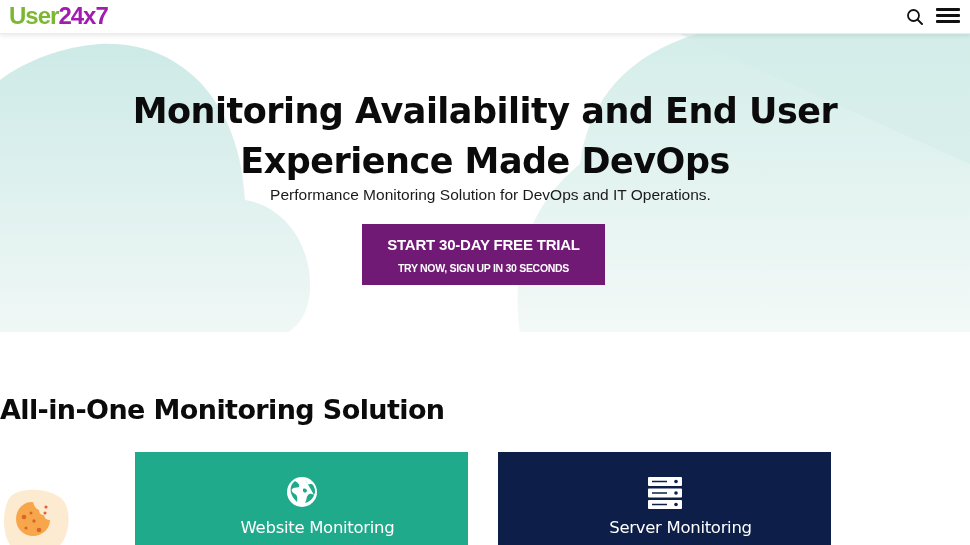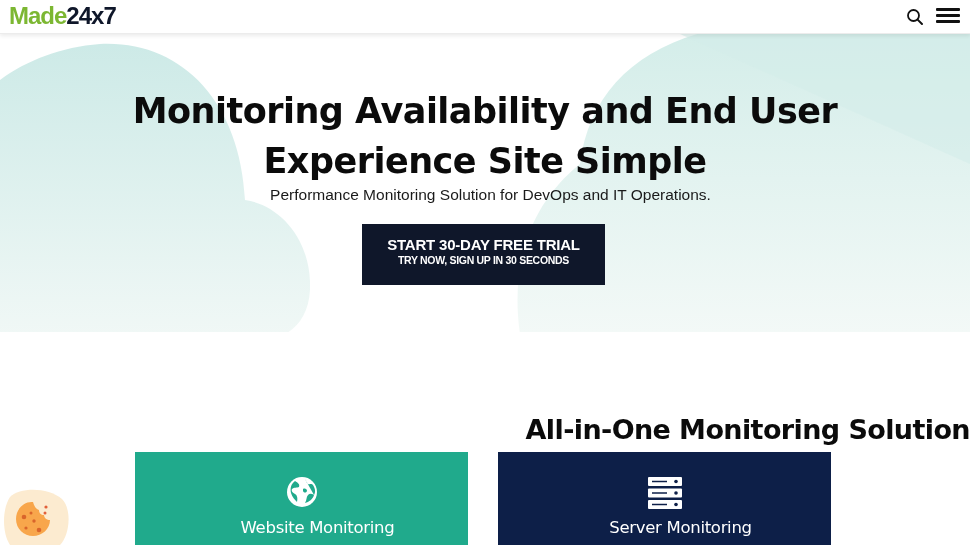--- a/index.html
+++ b/index.html
@@ -11,71 +11,70 @@
     background: #ffffff; z-index: 10;
     box-shadow: 0 2px 4px rgba(0,0,0,0.08);
     border-bottom: 1px solid #ececec;
   }
   .logo {
     position: absolute; left: 9px; top: 3px;
     font-family: "Liberation Sans", sans-serif; font-weight: bold;
     font-size: 24px; letter-spacing: -1px; line-height: 26px;
   }
   .logo .green { color: #7cb732; }
-  .logo .black { color: #0f172a; }
+  .logo .black { color: #a21caf; }
   .search-btn { position: absolute; left: 905px; top: 7px; width: 20px; height: 20px; cursor: pointer; }
   .menu-btn { position: absolute; left: 936px; top: 8px; width: 24px; height: 18px; cursor: pointer; }
   .menu-btn span { display: block; height: 2.5px; background: #111; margin-bottom: 3.5px; border-radius: 1px; }
 
   .hero { position: absolute; left: 0; top: 34px; width: 970px; height: 298px; overflow: hidden; background: #fff; }
   .cloud-left { position: absolute; left: -60px; top: 6px; width: 370px; height: 300px; }
   .cloud-right { position: absolute; left: 510px; top: -10px; width: 520px; height: 320px; }
 
   .hero-title {
     position: absolute; left: 0; top: 52px; width: 970px; text-align: center;
     font-family: "DejaVu Sans", sans-serif; font-weight: bold; font-size: 35px;
     line-height: 50px; color: #0b0b0b; letter-spacing: -0.5px;
   }
   .hero-sub {
     position: absolute; left: 0; top: 152px; width: 970px; text-align: center;
     font-family: "Liberation Sans", sans-serif; font-size: 15.5px; color: #1a1a1a; padding-left: 11px;
   }
   .cta {
     position: absolute; left: 362px; top: 190px; width: 243px; height: 61px;
-    background: #0f172a; color: #fff; text-align: center; cursor: pointer;
+    background: #701a75; color: #fff; text-align: center; cursor: pointer;
   }
   .cta-main { display: block; margin-top: 12px; font-size: 15px; font-weight: bold; letter-spacing: -0.2px; }
-  .cta-sub { display: block; margin-top: 1px; font-size: 10.5px; font-weight: bold; letter-spacing: -0.3px; }
+  .cta-sub { display: block; margin-top: 9px; font-size: 10.5px; font-weight: bold; letter-spacing: -0.3px; }
 
   .section-title {
-    position: absolute; left: 0; top: 394px; width: 970px; text-align: right;
+    position: absolute; left: 0; top: 394px; width: 970px; text-align: left;
     font-family: "DejaVu Sans", sans-serif; font-weight: bold; font-size: 27px; color: #0b0b0b;
     letter-spacing: -0.6px;
-    margin-top: 20px;
   }
 
   .card {
     position: absolute; top: 452px; width: 333px; height: 100px; cursor: pointer; text-align: center; color: #fff;
   }
   .card.website { left: 135px; background: #20aa8c; }
   .card.server { left: 498px; background: #0d1f48; }
   .card .icon { position: absolute; left: 50%; top: 24px; transform: translateX(-50%); }
   .card .label {
     position: absolute; left: 0; top: 66px; width: 100%;
     font-family: "DejaVu Sans", sans-serif; font-size: 16.5px; letter-spacing: -0.3px; margin-left: 16px;
   }
 
   .cookie-btn { position: absolute; left: 2px; top: 487px; width: 68px; height: 58px; cursor: pointer; }
 </style>
 </head>
 <body>
 
 <div class="topbar">
   <div class="logo">
-    <span class="green">Made</span><span class="black">24x7</span>
+    <span class="green">User</span><span class="black">24x7</span>
   </div>
   <div class="search-btn">
     <svg width="20" height="20" viewBox="0 0 20 20">
       <circle cx="8.5" cy="8.5" r="5.5" fill="none" stroke="#111" stroke-width="1.8"></circle>
       <line x1="12.6" y1="12.6" x2="17" y2="17" stroke="#111" stroke-width="2" stroke-linecap="round"></line>
     </svg>
   </div>
   <div class="menu-btn">
     <span></span>
     <span></span>
@@ -99,21 +98,21 @@
         <stop offset="0" stop-color="#d3ede9"></stop>
         <stop offset="1" stop-color="#f3f9f7"></stop>
       </linearGradient>
     </defs>
     <path d="M10,310 C0,240 20,180 70,140 C80,60 140,10 240,0 L520,0 L520,310 Z" fill="url(#gr)"></path>
     <path d="M170,10 C230,-10 420,-20 460,10 C490,60 470,120 460,140" fill="#d3ede9" opacity="0.6"></path>
   </svg>
 
   <h1 class="hero-title">
     <span>Monitoring Availability and End User</span><br>
-    <span>Experience Site Simple</span>
+    <span>Experience Made DevOps</span>
   </h1>
   <p class="hero-sub">Performance Monitoring Solution for DevOps and IT Operations.</p>
   <div class="cta">
     <span class="cta-main">START 30-DAY FREE TRIAL</span>
     <span class="cta-sub">TRY NOW, SIGN UP IN 30 SECONDS</span>
   </div>
 </div>
 
 <h2 class="section-title">All-in-One Monitoring Solution</h2>
 

